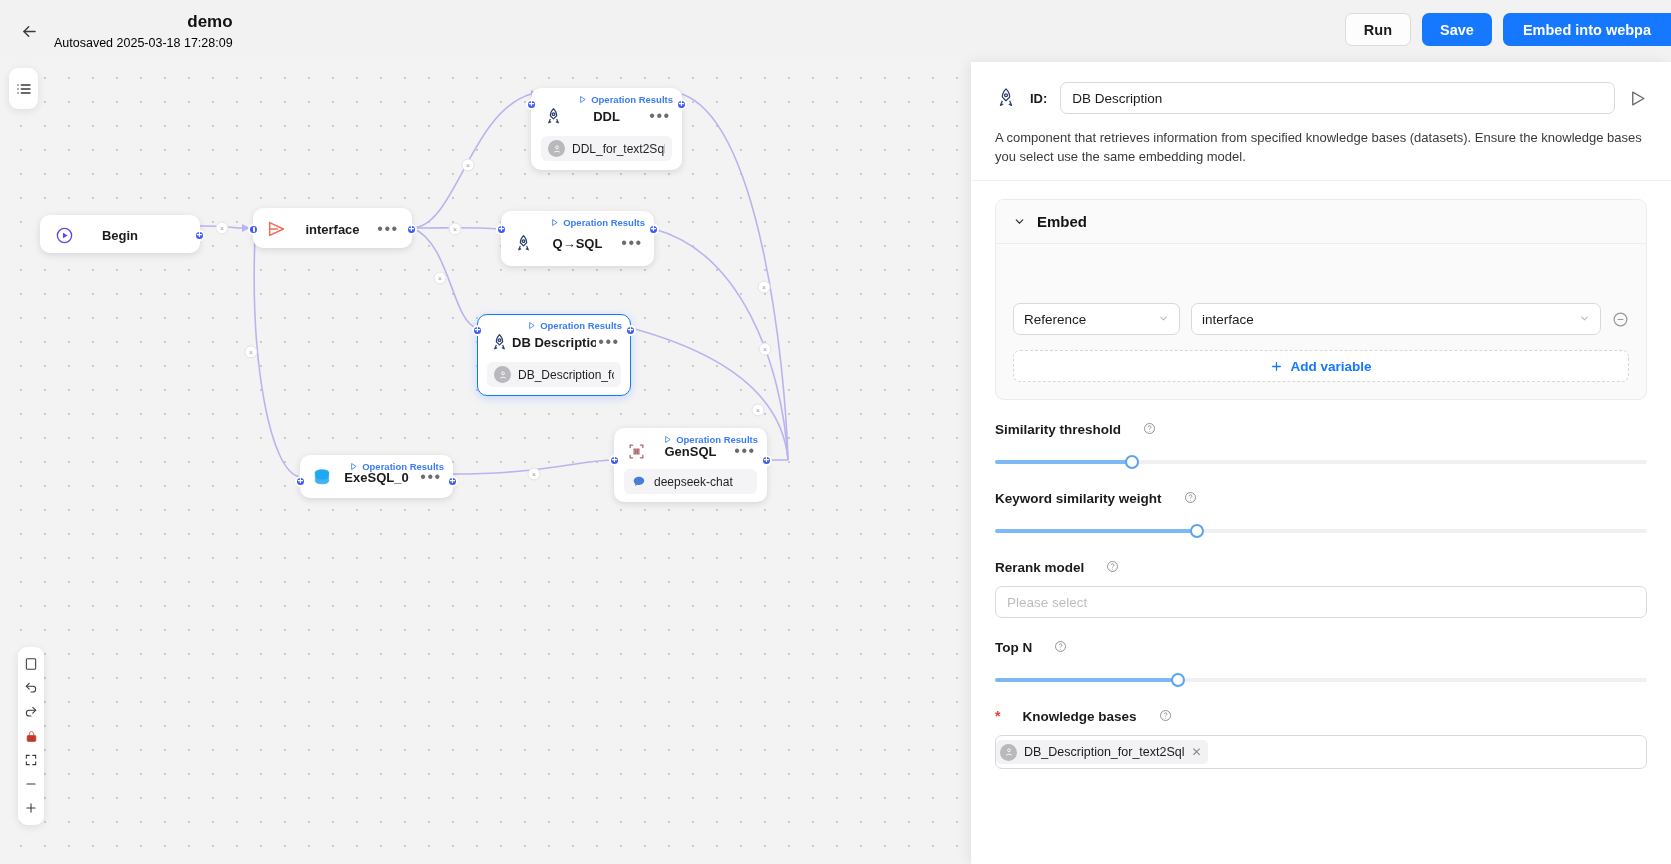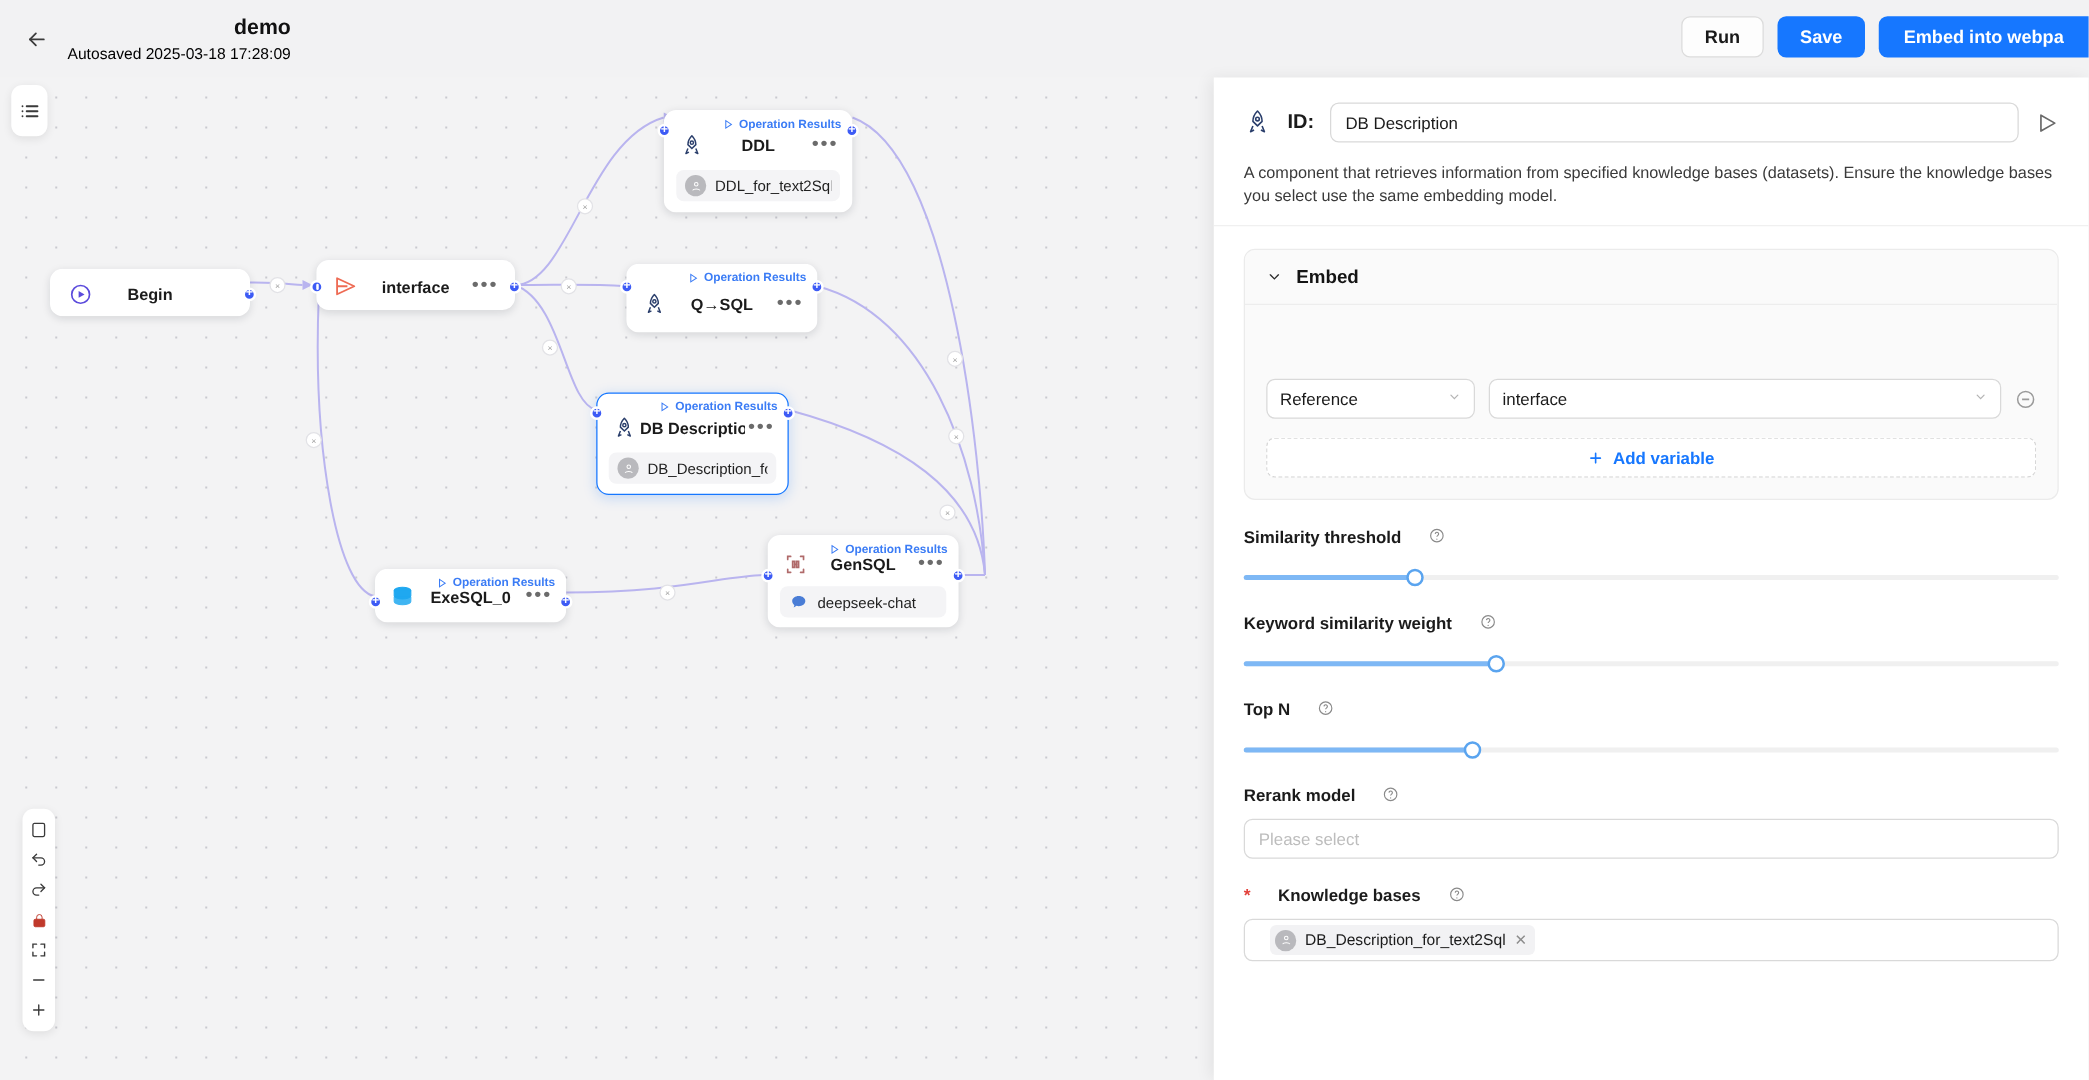--- a/index.html
+++ b/index.html
@@ -104,21 +104,21 @@
   .simple-node { display: flex; align-items: center; height: 38px; padding: 0 10px; }
 
   
   .panel {
     position: absolute; left: 971px; top: 62px; width: 700px; height: 802px;
     background: #fff; box-shadow: -3px 0 12px rgba(0,0,0,.07);
     overflow: hidden;
   }
   .panel-head { padding: 20px 24px 14px 24px; border-bottom: 1px solid #f0f0f0; }
   .panel-idrow { display: flex; align-items: center; gap: 13px; }
-  .id-label { font-size: 16px; font-weight: bold; color: #1b1b1b; }
+  .id-label { font-size: 13px; font-weight: bold; color: #1b1b1b; }
   .id-input {
     flex: 1; height: 32px; border: 1px solid #d9d9d9; border-radius: 7px;
     padding: 0 11px; font-size: 13.5px; color: #1b1b1b;
     font-family: "Liberation Sans", sans-serif; background: #fff;
   }
   .run-ico { color: #6a6a6a; cursor: pointer; display: flex; align-items: center; }
   .panel-desc { font-size: 13px; color: #3a3a3a; line-height: 19px; margin-top: 14px; }
 
   .panel-body { padding: 18px 24px 0 24px; height: 716px; overflow: hidden; }
   .group-card { border: 1px solid #ebebeb; border-radius: 9px; overflow: hidden; background: #fafafa; }
@@ -158,21 +158,21 @@
     position: absolute; top: 0px; width: 14px; height: 14px; border-radius: 50%;
     background: #fff; border: 2px solid #5aa4ef; transform: translateX(-7px); cursor: pointer;
   }
   .text-select {
     margin-top: 11px; height: 32px; border: 1px solid #d9d9d9; border-radius: 7px;
     background: #fff; display: flex; align-items: center; padding: 0 11px;
     font-size: 13.5px; color: #bdbdbd; cursor: pointer;
   }
   .tags-input {
     margin-top: 11px; min-height: 34px; border: 1px solid #d9d9d9; border-radius: 7px;
-    background: #fff; display: flex; align-items: center; padding: 4px 20px; gap: 6px; cursor: text;
+    background: #fff; display: flex; align-items: center; padding: 4px 0; gap: 6px; cursor: text;
   }
   .tag {
     display: flex; align-items: center; gap: 7px; height: 24px; padding: 0 6px 0 4px;
     background: #f2f2f4; border-radius: 5px; font-size: 12.5px; color: #1b1b1b;
   }
   .tag-x { color: #8c8c8c; font-size: 12px; cursor: pointer; }
 </style>
 </head>
 <body>
 
@@ -559,49 +559,49 @@
         </div>
         <div class="slider">
           <div class="slider-rail"></div>
           <div class="slider-fill" style="width:31%"></div>
           <div class="slider-knob" style="left:31%"></div>
         </div>
       </div>
 
       <div class="field">
         <div class="field-label">
+          <span>Rerank model</span>
+          <span class="help">
+            <svg width="13" height="13" viewBox="0 0 24 24" fill="none" stroke="#8a8a8a" stroke-width="1.7">
+                <circle cx="12" cy="12" r="9.2"></circle>
+                <path d="M9.6 9.4a2.5 2.5 0 114 2.1c-.9.7-1.6 1.2-1.6 2.3"></path>
+                <circle cx="12" cy="17.2" r=".9" fill="#8a8a8a" stroke="none"></circle>
+              </svg>
+          </span>
+        </div>
+        <div class="text-select">
+          <span>Please select</span>
+        </div>
+      </div>
+
+      <div class="field">
+        <div class="field-label">
           <span>Top N</span>
           <span class="help">
             <svg width="13" height="13" viewBox="0 0 24 24" fill="none" stroke="#8a8a8a" stroke-width="1.7">
                 <circle cx="12" cy="12" r="9.2"></circle>
                 <path d="M9.6 9.4a2.5 2.5 0 114 2.1c-.9.7-1.6 1.2-1.6 2.3"></path>
                 <circle cx="12" cy="17.2" r=".9" fill="#8a8a8a" stroke="none"></circle>
               </svg>
           </span>
         </div>
         <div class="slider">
           <div class="slider-rail"></div>
           <div class="slider-fill" style="width:28%"></div>
           <div class="slider-knob" style="left:28%"></div>
-        </div>
-      </div>
-
-      <div class="field">
-        <div class="field-label">
-          <span>Rerank model</span>
-          <span class="help">
-            <svg width="13" height="13" viewBox="0 0 24 24" fill="none" stroke="#8a8a8a" stroke-width="1.7">
-                <circle cx="12" cy="12" r="9.2"></circle>
-                <path d="M9.6 9.4a2.5 2.5 0 114 2.1c-.9.7-1.6 1.2-1.6 2.3"></path>
-                <circle cx="12" cy="17.2" r=".9" fill="#8a8a8a" stroke="none"></circle>
-              </svg>
-          </span>
-        </div>
-        <div class="text-select">
-          <span>Please select</span>
         </div>
       </div>
 
       <div class="field">
         <div class="field-label">
           <span class="req-star">*</span>
           <span>Knowledge bases</span>
           <span class="help">
             <svg width="13" height="13" viewBox="0 0 24 24" fill="none" stroke="#8a8a8a" stroke-width="1.7">
                 <circle cx="12" cy="12" r="9.2"></circle>

